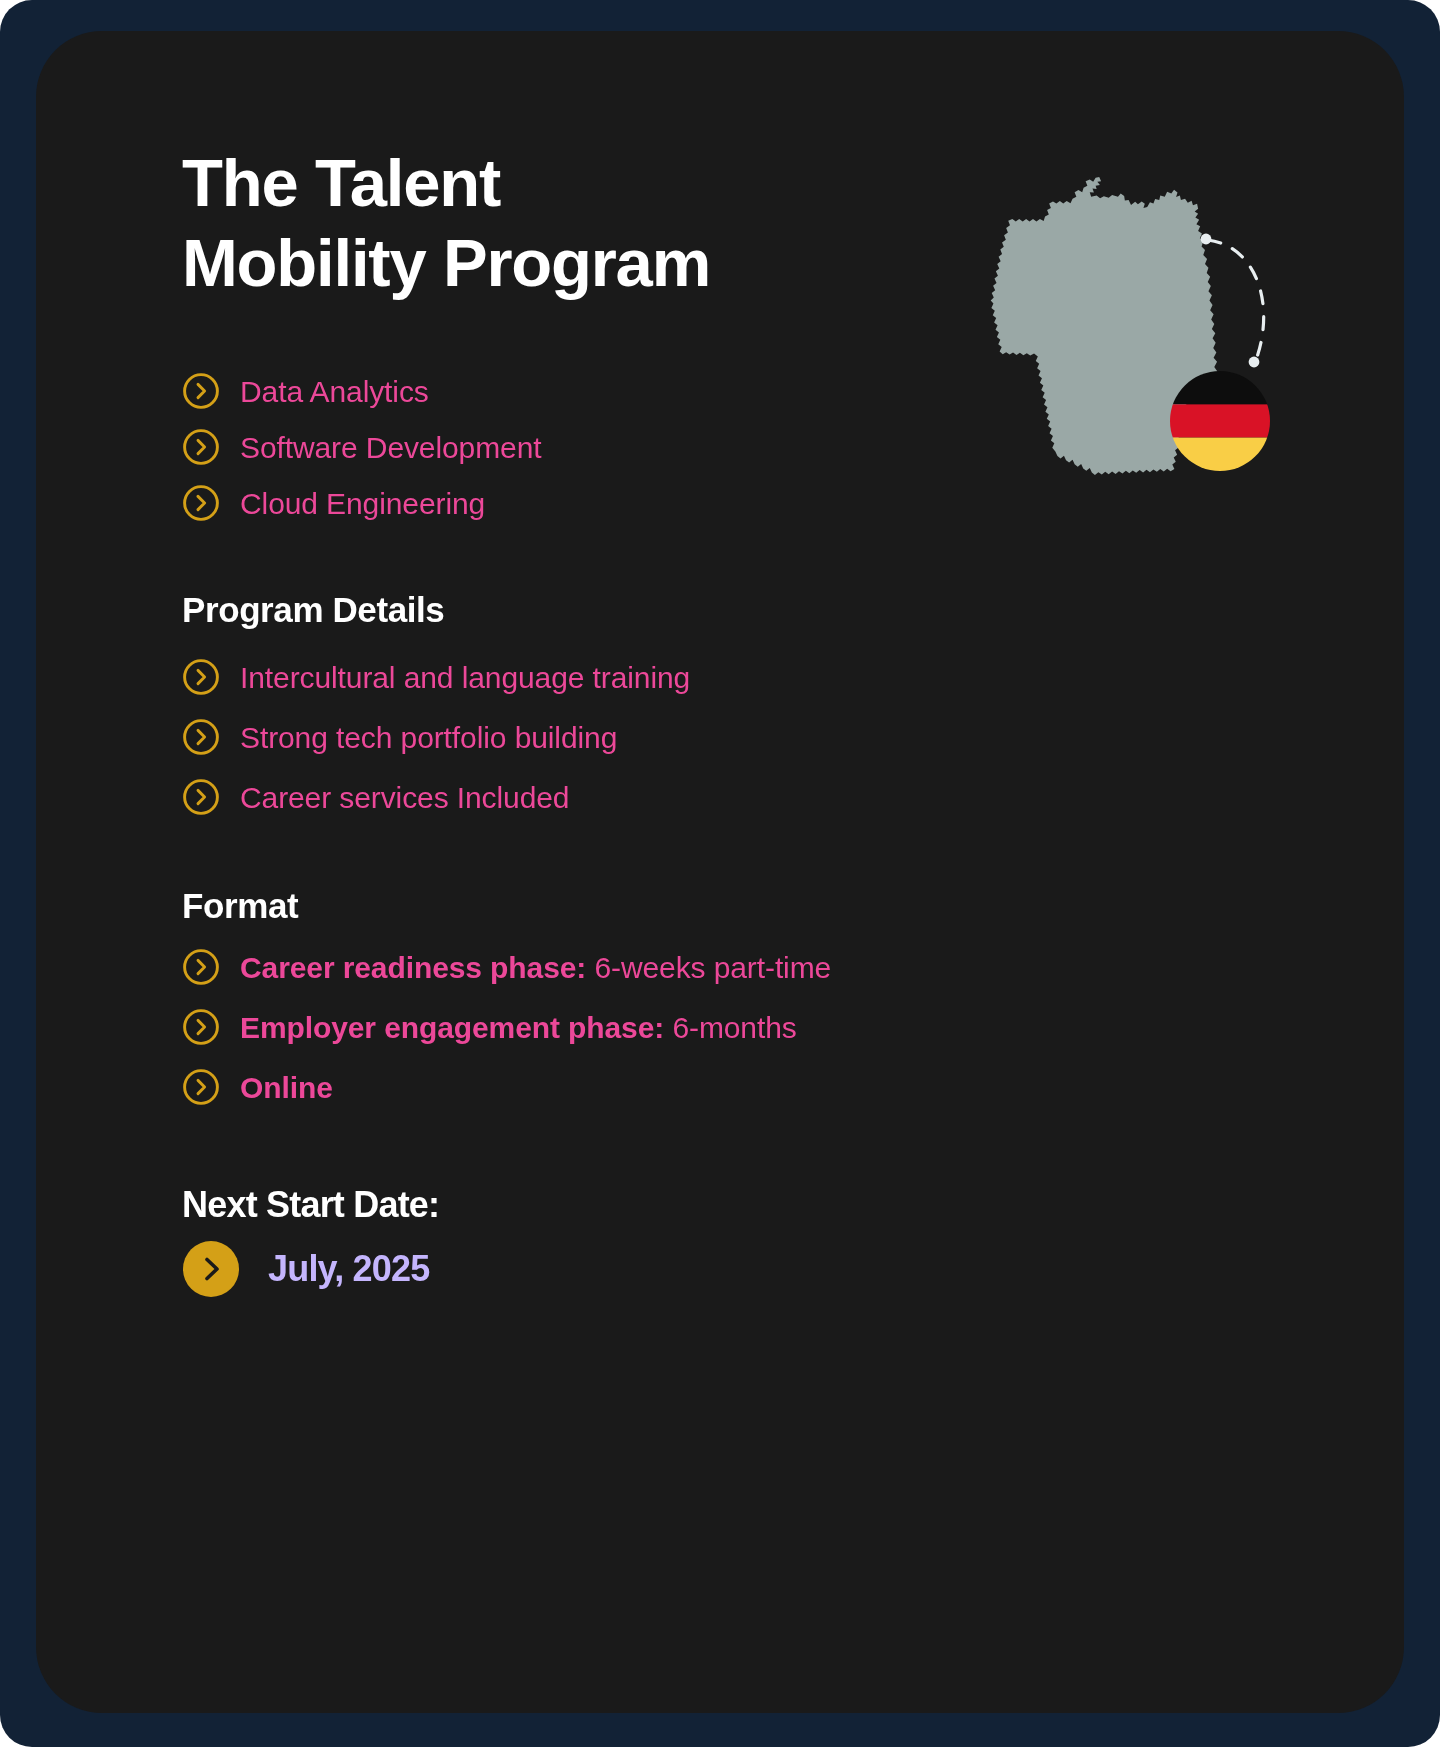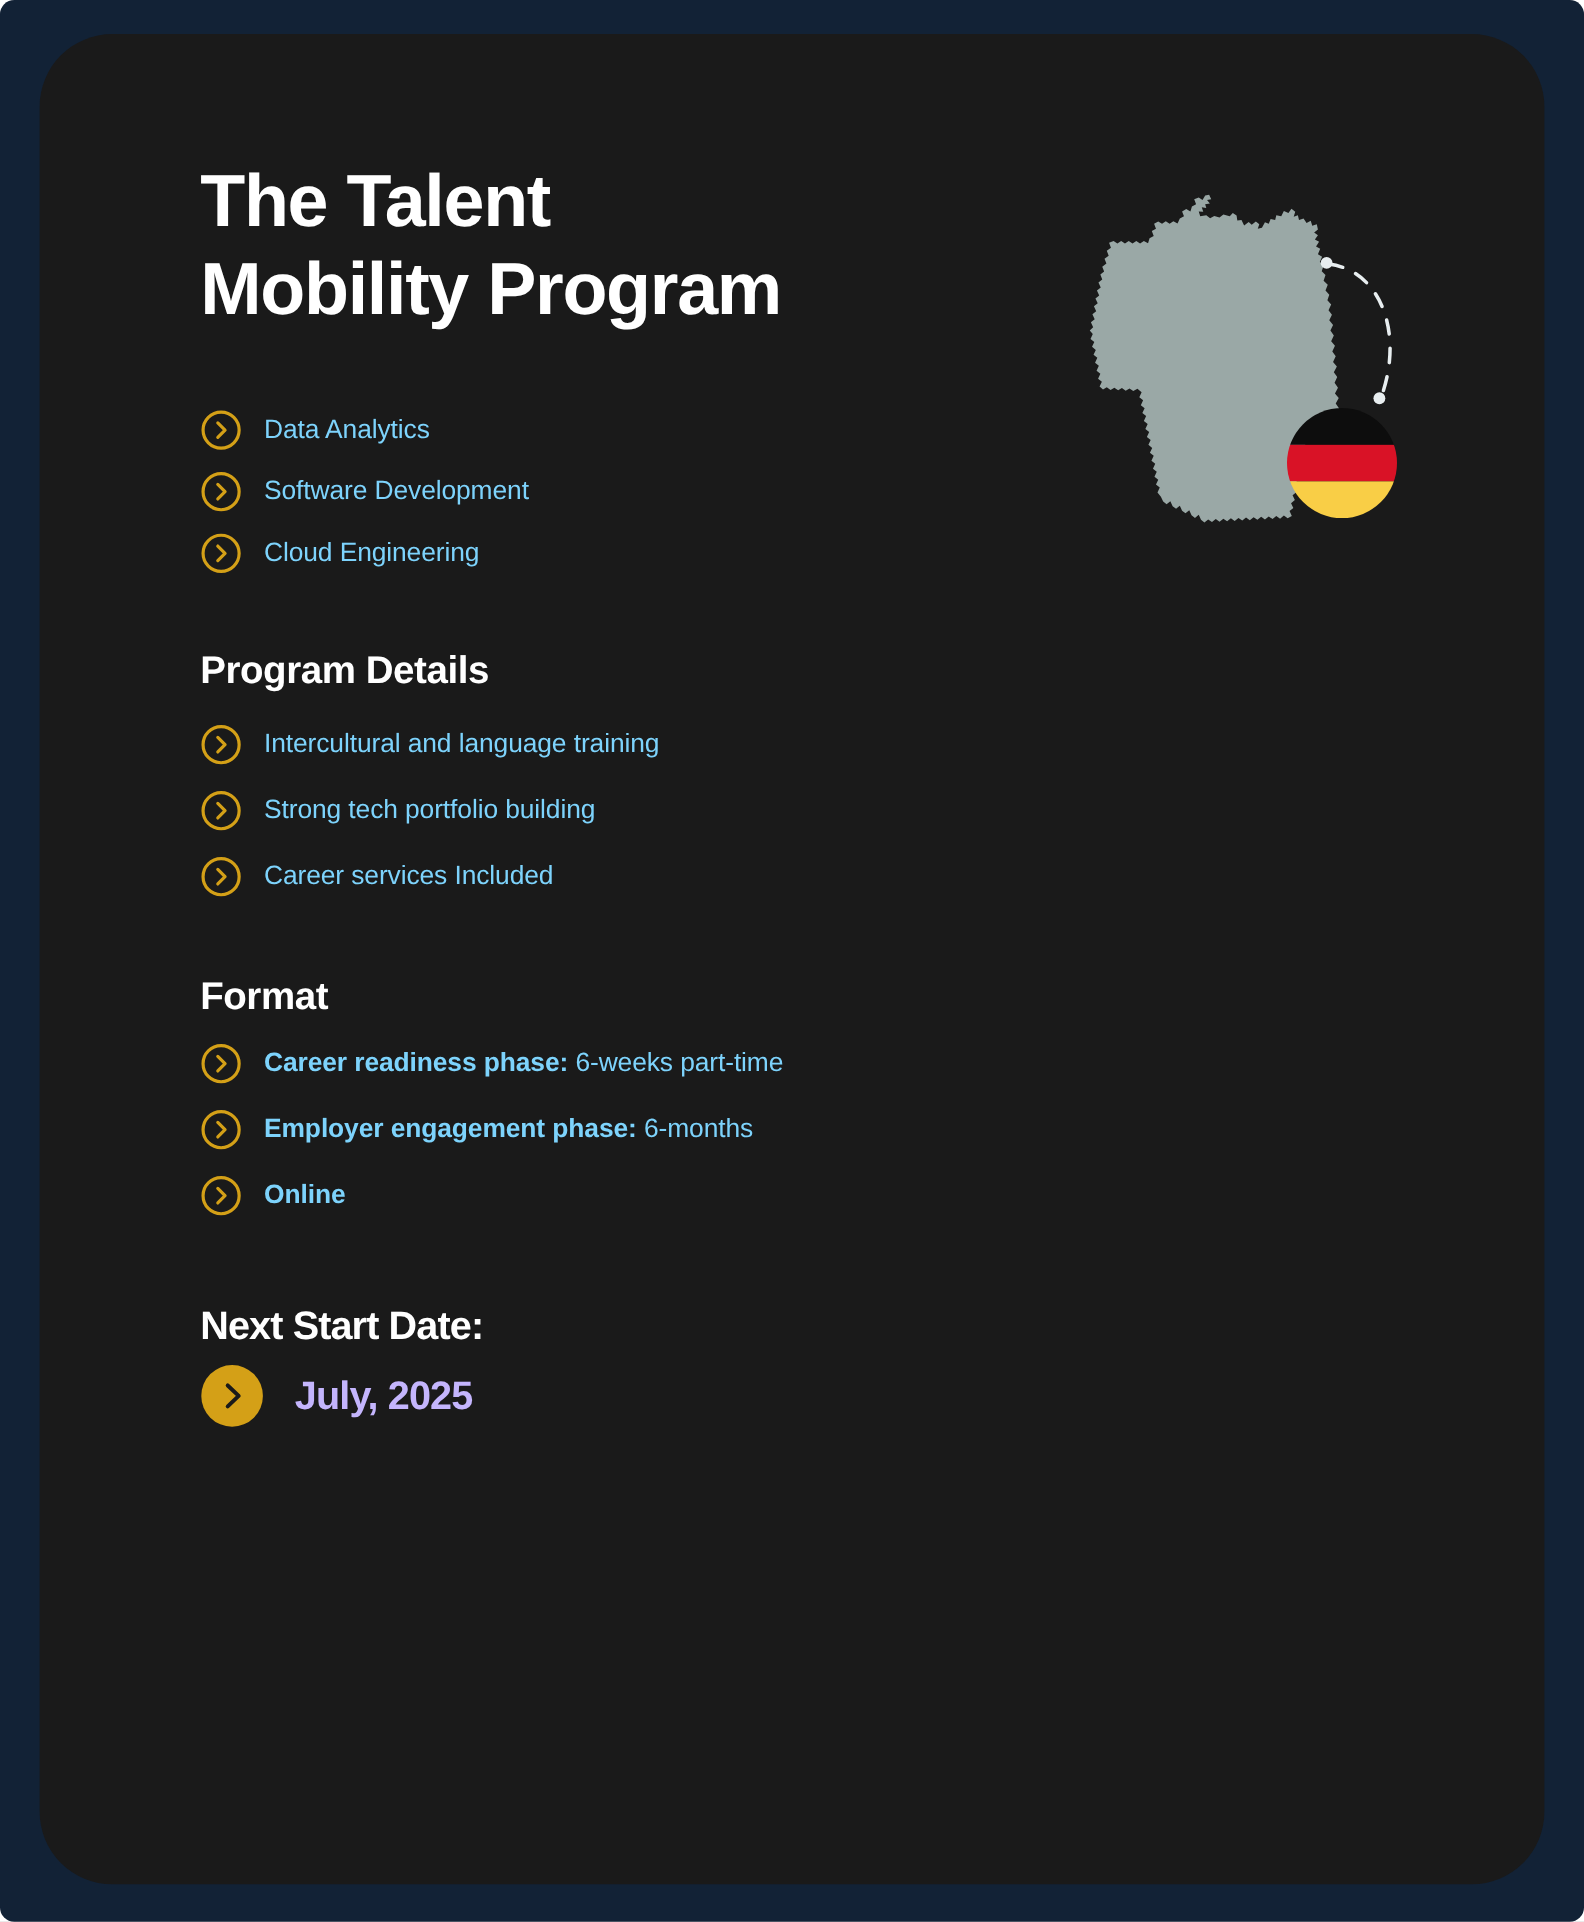--- a/index.html
+++ b/index.html
@@ -12,21 +12,21 @@
     font-family: "Liberation Sans", sans-serif;
     overflow: hidden;
   }
 
   
   #outer-frame {
     position: absolute;
     left: 0; top: 0;
     width: 1440px; height: 1747px;
     background: #122236;
-    border-radius: 13px;
+    border-radius: 32px;
   }
 
   
   #card {
     position: absolute;
     left: 36px; top: 31px;
     width: 1368px; height: 1682px;
     background: #1a1a1a;
     border-radius: 66px;
     overflow: hidden;
@@ -66,22 +66,22 @@
     display: flex;
     align-items: center;
     gap: 20px;
   }
   .chev-icon {
     flex: 0 0 auto;
     width: 38px; height: 38px;
     display: block;
   }
   .bullet-text {
-    color: #7dd3fc;
-    font-size: 24px;
+    color: #ec4899;
+    font-size: 30px;
     line-height: 1.25;
     letter-spacing: -0.1px;
     white-space: nowrap;
   }
   .bullet-text .lead { font-weight: bold; }
   .bullet-text.strong { font-weight: bold; }
 
   
   #sec-pathways { margin-top: 70px; }
   #sec-pathways ul.bullets { margin-top: 22px; }

